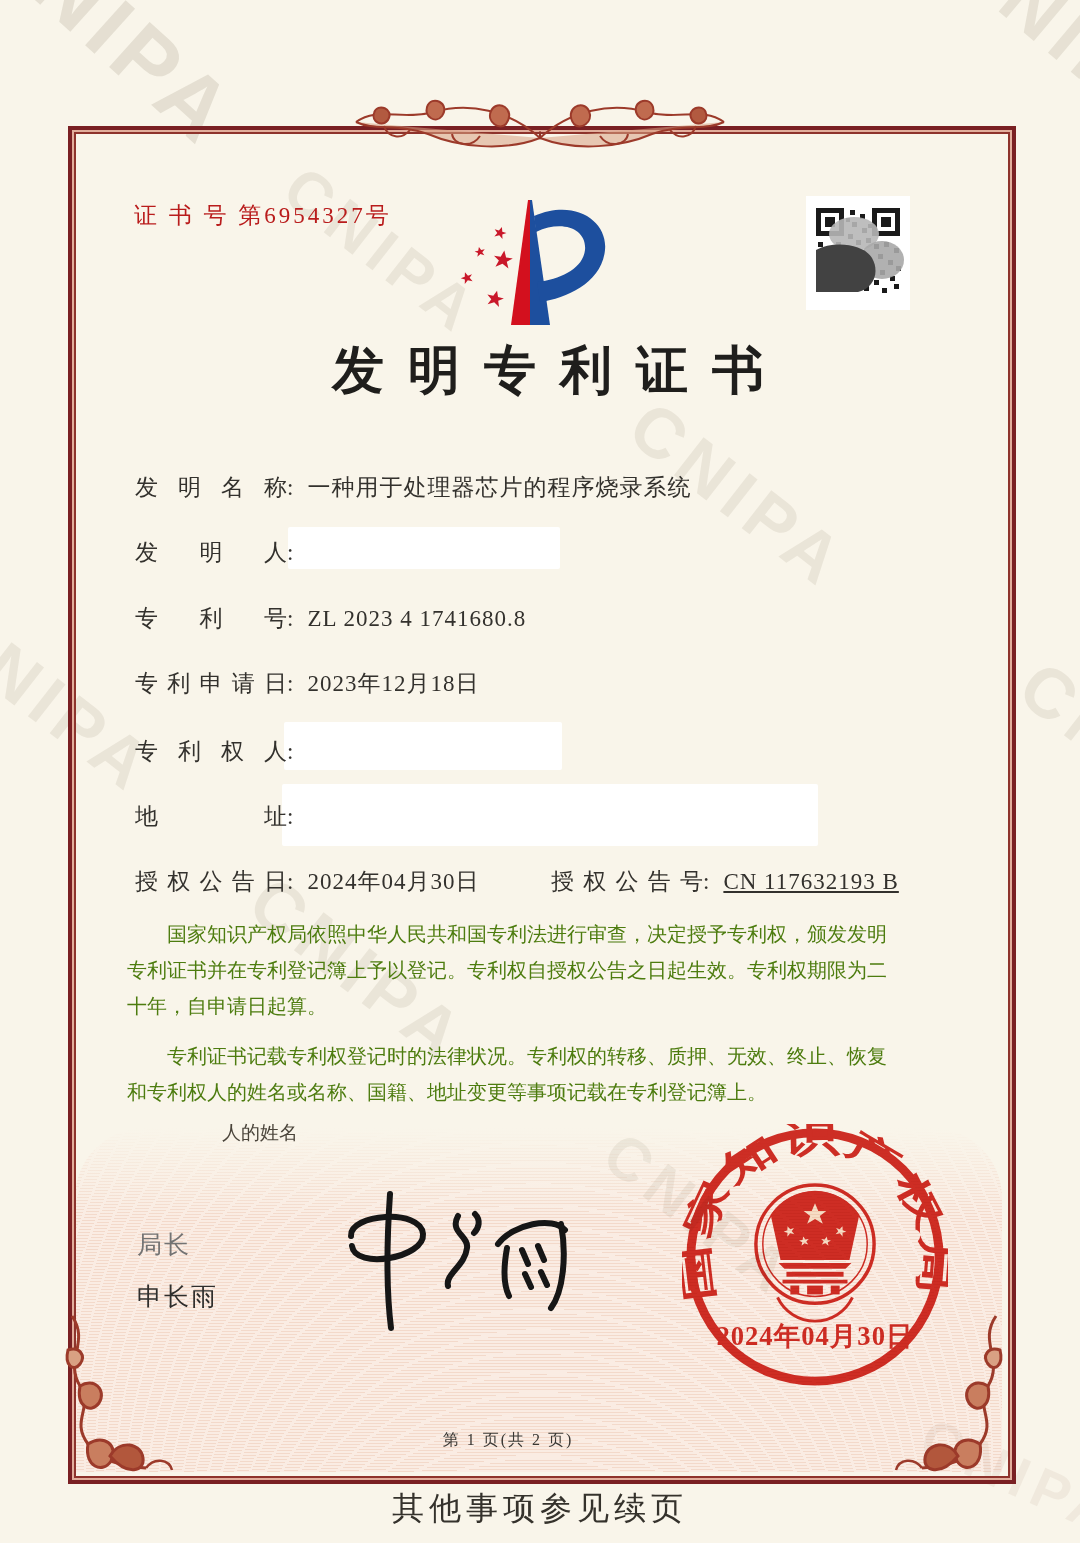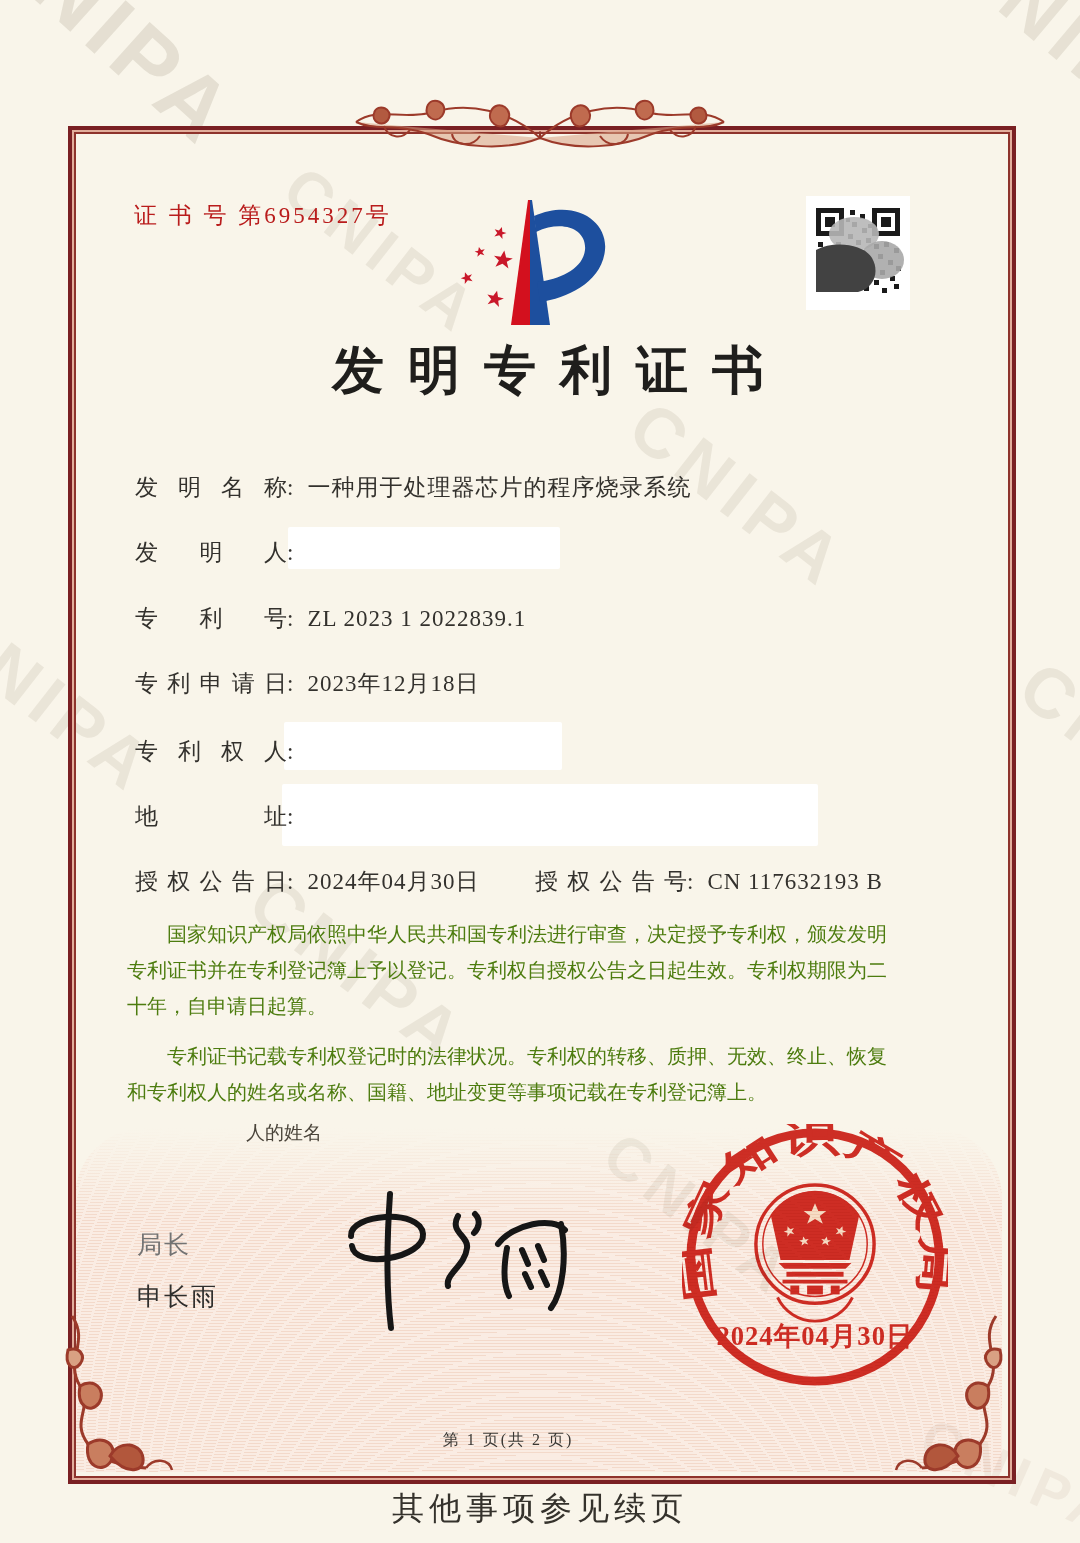--- a/index.html
+++ b/index.html
@@ -26,21 +26,21 @@
   
   .row{position:absolute;left:135px;font-size:23px;color:#33312d;white-space:nowrap;z-index:4;}
   .flabel{display:inline-block;width:152px;text-align:justify;text-align-last:justify;}
   .colon{display:inline-block;margin-right:14px;}
   .fvalue{letter-spacing:1px;}
   .redact{position:absolute;background:#ffffff;border-radius:2px;z-index:3;}
   
   .bodytext{position:absolute;left:127px;top:916px;width:760px;font-size:20px;line-height:1.8;
       color:#4d7c0f;z-index:4;}
   .bodytext p{margin:0 0 14px 0;text-indent:2em;}
-  .stray{position:absolute;left:222px;top:1120px;font-size:19px;color:#4a443a;z-index:4;margin-left:24px;}
+  .stray{position:absolute;left:222px;top:1120px;font-size:19px;color:#4a443a;z-index:4;}
   
   .sig-title{position:absolute;left:137px;top:1228px;font-size:25px;letter-spacing:2px;color:#737373;
       font-family:"Liberation Sans","DejaVu Sans",sans-serif;z-index:4;}
   .sig-name{position:absolute;left:137px;top:1280px;font-size:25px;letter-spacing:2px;color:#2f2e2c;
       font-family:"Liberation Sans","DejaVu Sans",sans-serif;z-index:4;}
   .sig-svg{position:absolute;left:295px;top:1188px;z-index:4;}
   
   .seal{position:absolute;left:682px;top:1124px;z-index:5;mix-blend-mode:multiply;opacity:.95;}
   .seal text{font-family:"Liberation Serif","DejaVu Serif",serif;font-weight:bold;}
   
@@ -175,40 +175,40 @@
   <div class="row" style="top:472px;">
     <span class="flabel">发明名称</span><span class="colon">:</span><span class="fvalue">一种用于处理器芯片的程序烧录系统</span>
   </div>
 
   <div class="row" style="top:537px;">
     <span class="flabel">发明人</span><span class="colon">:</span>
   </div>
   <div class="redact" style="left:288px;top:527px;width:272px;height:42px;"></div>
 
   <div class="row" style="top:603px;">
-    <span class="flabel">专利号</span><span class="colon">:</span><span class="fvalue">ZL 2023 1 2022839.1</span>
+    <span class="flabel">专利号</span><span class="colon">:</span><span class="fvalue">ZL 2023 4 1741680.8</span>
   </div>
 
   <div class="row" style="top:668px;">
     <span class="flabel">专利申请日</span><span class="colon">:</span><span class="fvalue">2023年12月18日</span>
   </div>
 
   <div class="row" style="top:736px;">
     <span class="flabel">专利权人</span><span class="colon">:</span>
   </div>
   <div class="redact" style="left:284px;top:722px;width:278px;height:48px;"></div>
 
   <div class="row" style="top:801px;">
     <span class="flabel">地址</span><span class="colon">:</span>
   </div>
   <div class="redact" style="left:282px;top:784px;width:536px;height:62px;"></div>
 
   <div class="row" style="top:866px;">
     <span class="flabel">授权公告日</span><span class="colon">:</span><span class="fvalue">2024年04月30日</span>
-    <span style="position:absolute;left:400px;top:0;">
+    <span style="position:absolute;left:416px;top:0;text-decoration:underline;">
       <span class="flabel">授权公告号</span><span class="colon">:</span><span class="fvalue">CN 117632193 B</span>
     </span>
   </div>
 
   <div class="bodytext">
     <p>国家知识产权局依照中华人民共和国专利法进行审查，决定授予专利权，颁发发明专利证书并在专利登记簿上予以登记。专利权自授权公告之日起生效。专利权期限为二十年，自申请日起算。</p>
     <p>专利证书记载专利权登记时的法律状况。专利权的转移、质押、无效、终止、恢复和专利权人的姓名或名称、国籍、地址变更等事项记载在专利登记簿上。</p>
   </div>
   <div class="stray">人的姓名</div>
 

